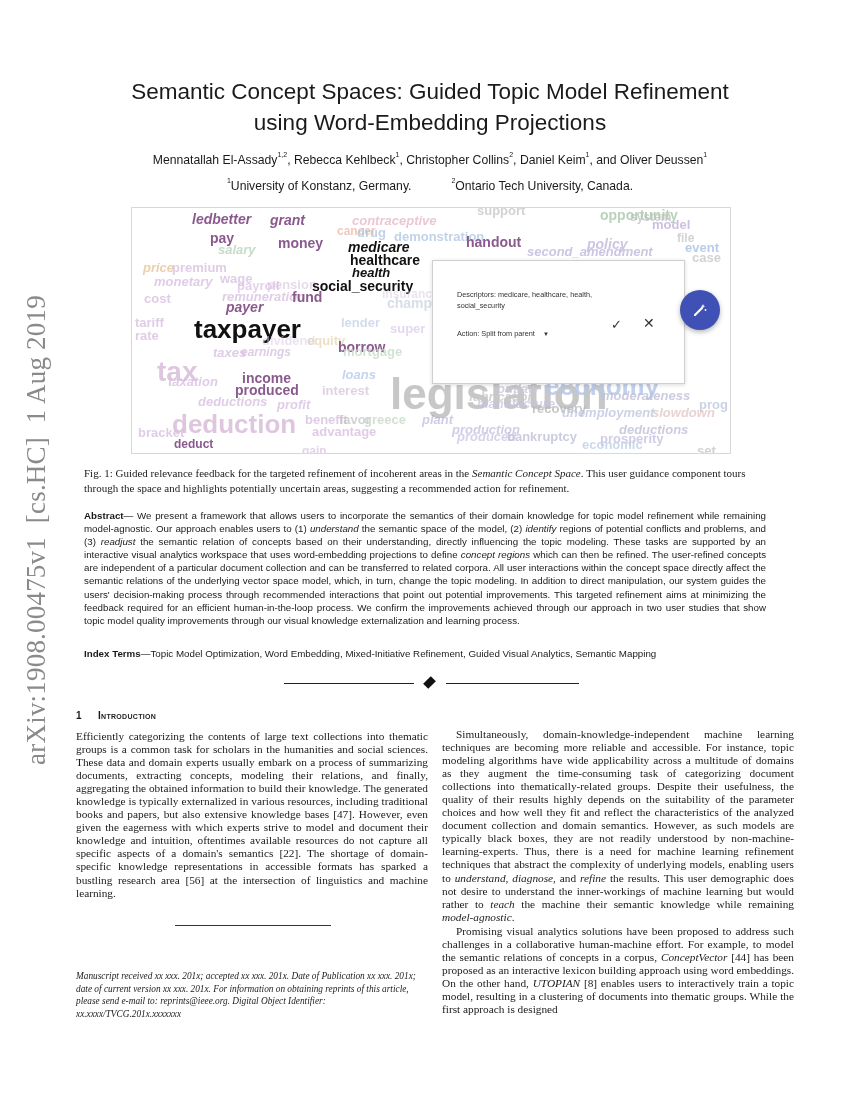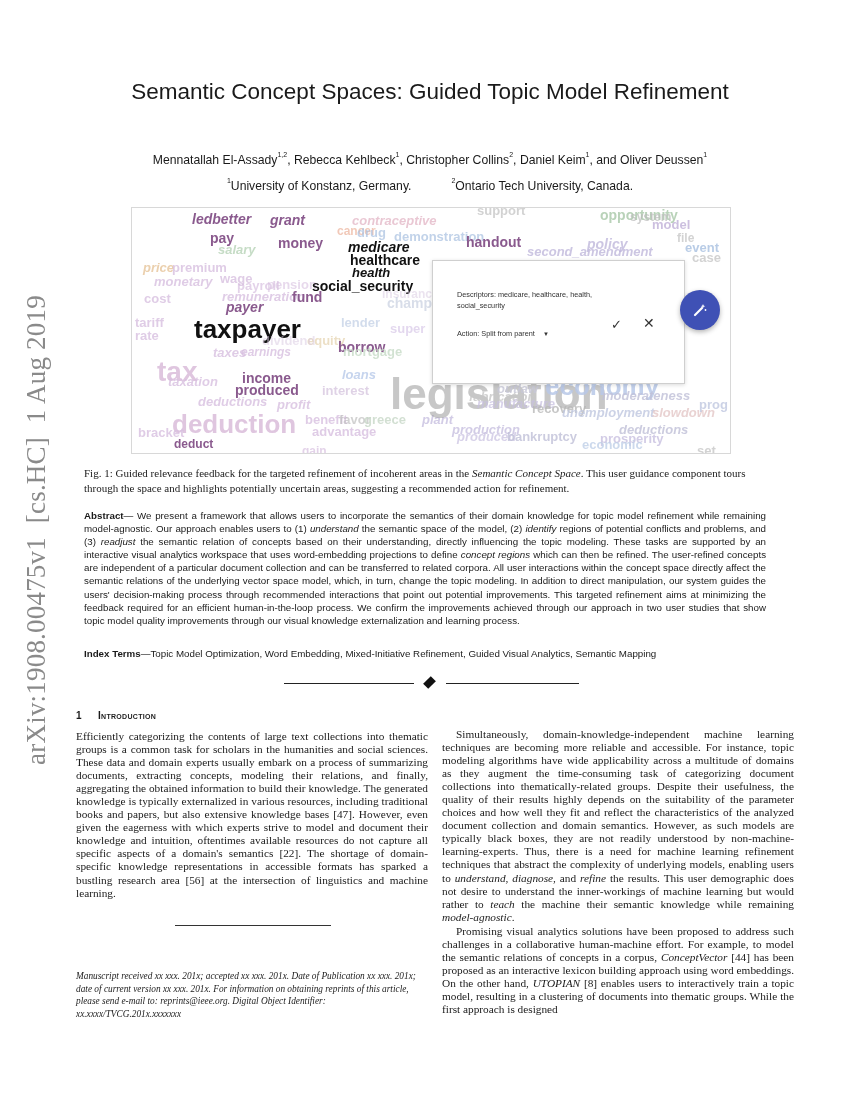--- a/index.html
+++ b/index.html
@@ -93,20 +93,21 @@
     font-family: "Liberation Serif", serif; font-style: italic; font-size: 9.3px; line-height: 12.5px; color: #1a1a1a;
   }
 </style>
 </head>
 <body>
 
 <div class="arxiv-stamp">arXiv:1908.00475v1  [cs.HC]  1 Aug 2019</div>
 
 <div class="title">
   <div>Semantic Concept Spaces: Guided Topic Model Refinement</div>
+  <div>using Word-Embedding Projections</div>
 </div>
 
 <div class="authors">
   <span><span>Mennatallah El-Assady</span><sup>1,2</sup><span>, </span></span><span><span>Rebecca Kehlbeck</span><sup>1</sup><span>, </span></span><span><span>Christopher Collins</span><sup>2</sup><span>, </span></span><span><span>Daniel Keim</span><sup>1</sup><span>, and </span></span><span><span>Oliver Deussen</span><sup>1</sup></span>
 </div>
 
 <div class="affils">
   <span><sup>1</sup><span>University of Konstanz, Germany.</span></span><span class="gap"></span><span><sup>2</sup><span>Ontario Tech University, Canada.</span></span>
 </div>
 

